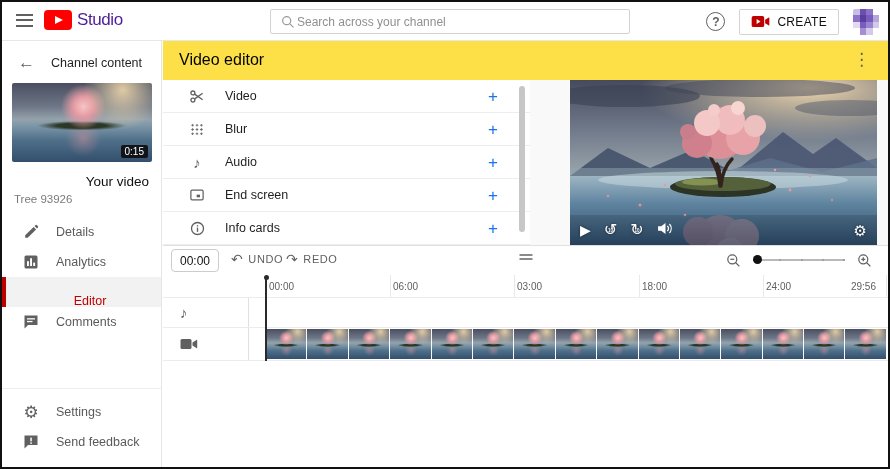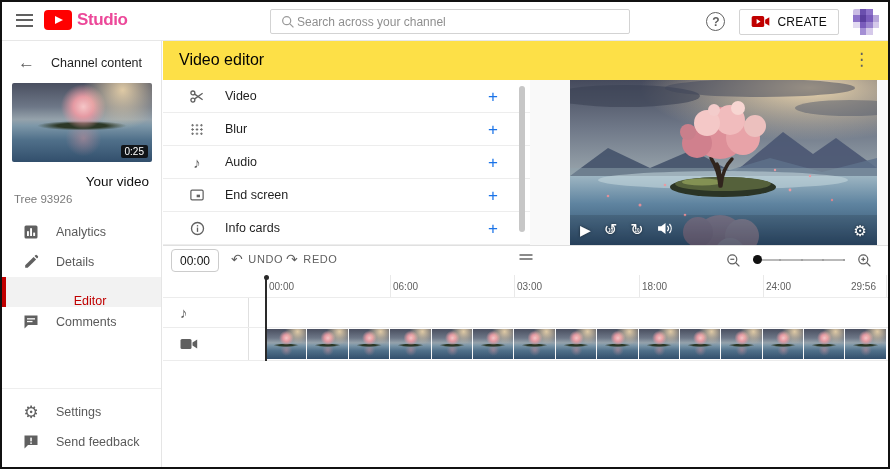--- a/index.html
+++ b/index.html
@@ -7,21 +7,21 @@
   body { font-family:"Liberation Sans","DejaVu Sans",sans-serif; color:#0f0f0f; overflow:hidden; }
   .screen { position:relative; width:890px; height:469px; border:2px solid #111; background:#fff; overflow:hidden; }
 
   
   .topbar { position:absolute; left:0; top:0; width:100%; height:39px; background:#fff; border-bottom:1px solid #e7e7e7; z-index:30; }
   .hamburger { position:absolute; left:14px; top:12px; width:17px; height:13px; cursor:pointer; }
   .hamburger span { display:block; height:2px; background:#606060; margin-bottom:3.4px; }
   .logo { position:absolute; left:42px; top:8px; display:flex; align-items:center; gap:5px; cursor:pointer; }
   .logo-mark { width:28px; height:20px; background:#f00; border-radius:4px; position:relative; }
   .logo-mark::after { content:''; position:absolute; left:11px; top:5.5px; border-left:8px solid #fff; border-top:4.5px solid transparent; border-bottom:4.5px solid transparent; }
-  .logo-text { font-size:17px; font-weight:700; letter-spacing:-0.4px; color:#ec4899; }
+  .logo-text { font-size:17px; font-weight:400; letter-spacing:-0.4px; color:#4c1d95; }
   .search { position:absolute; left:268px; top:7px; width:360px; height:25px; border:1px solid #d3d3d3; border-radius:2px; background:#fff; display:flex; align-items:center; padding-left:10px; }
   .search svg { flex:none; }
   .search input { border:none; outline:none; flex:1; font-size:12px; color:#737373; margin-left:2px; font-family:Liberation Sans, sans-serif; background:transparent; }
   .search input::placeholder { color:#8f8f8f; }
   .topbar-right { position:absolute; right:9px; top:0; height:39px; display:flex; align-items:center; gap:14px; }
   .help { width:19px; height:19px; border:1.5px solid #606060; border-radius:50%; color:#606060; font-size:12px; font-weight:700; display:flex; align-items:center; justify-content:center; cursor:pointer; }
   .create-btn { display:flex; align-items:center; gap:7px; height:26px; padding:0 11px; background:#fff; border:1px solid #d3d3d3; border-radius:2px; font-family:inherit; font-size:12px; font-weight:500; letter-spacing:.3px; color:#0f0f0f; cursor:pointer; }
   .avatar { width:26px; height:26px; display:grid; grid-template-columns:repeat(4,1fr); grid-template-rows:repeat(4,1fr); border-radius:2px; overflow:hidden; cursor:pointer; background:#fff; }
   .avatar i { display:block; }
   .avatar i:nth-child(1){background:#cabce4}.avatar i:nth-child(2){background:#6a4fae}.avatar i:nth-child(3){background:#8d72c9}.avatar i:nth-child(4){background:#fff}
@@ -167,42 +167,42 @@
       </div>
     </div>
   </header>
 
   <aside class="sidebar">
     <div class="back-row">
       <span class="back-arrow">←</span>
       <span class="back-label">Channel content</span>
     </div>
     <div class="side-thumb scene-bg">
-      <span class="duration-badge">0:25</span>
+      <span class="duration-badge">0:15</span>
     </div>
     <div class="video-meta">
       <div class="video-title">Your video</div>
       <div class="video-subtitle">Tree 93926</div>
     </div>
     <nav class="side-menu">
+      <div class="side-item">
+        <svg width="16" height="16" viewBox="0 0 16 16">
+          <path d="M2.2 11.3 L10.6 2.9 L13.1 5.4 L4.7 13.8 L2.2 13.8 Z" fill="#606060"></path>
+          <path d="M11.5 2 L14 4.5 L14.8 3.7 A1.2 1.2 0 0 0 14.8 2 L14 1.2 A1.2 1.2 0 0 0 12.3 1.2 Z" fill="#606060"></path>
+        </svg>
+        <span class="lbl">Details</span>
+      </div>
       <div class="side-item">
         <svg width="16" height="16" viewBox="0 0 16 16">
           <rect x="1.5" y="1.5" width="13" height="13" rx="1.5" fill="#606060"></rect>
           <rect x="4" y="7.2" width="1.9" height="4.8" fill="#fff"></rect>
           <rect x="7.1" y="4.2" width="1.9" height="7.8" fill="#fff"></rect>
           <rect x="10.2" y="8.6" width="1.9" height="3.4" fill="#fff"></rect>
         </svg>
         <span class="lbl">Analytics</span>
-      </div>
-      <div class="side-item">
-        <svg width="16" height="16" viewBox="0 0 16 16">
-          <path d="M2.2 11.3 L10.6 2.9 L13.1 5.4 L4.7 13.8 L2.2 13.8 Z" fill="#606060"></path>
-          <path d="M11.5 2 L14 4.5 L14.8 3.7 A1.2 1.2 0 0 0 14.8 2 L14 1.2 A1.2 1.2 0 0 0 12.3 1.2 Z" fill="#606060"></path>
-        </svg>
-        <span class="lbl">Details</span>
       </div>
       <div class="side-item selected">
         <svg width="16" height="16" viewBox="0 0 16 16">
           <rect x="1.5" y="4.5" width="13" height="9" rx="1" fill="#c00000"></rect>
           <rect x="2.2" y="2" width="2.2" height="3" fill="#c00000"></rect>
           <rect x="5.4" y="2" width="2.2" height="3" fill="#c00000"></rect>
           <rect x="8.6" y="2" width="2.2" height="3" fill="#c00000"></rect>
           <rect x="11.8" y="2" width="2.2" height="3" fill="#c00000"></rect>
         </svg>
         <span class="lbl">Editor</span>

